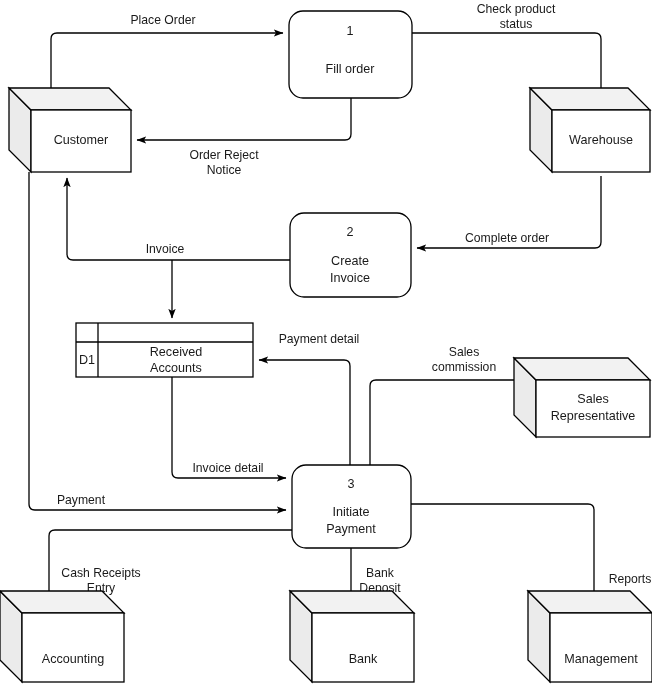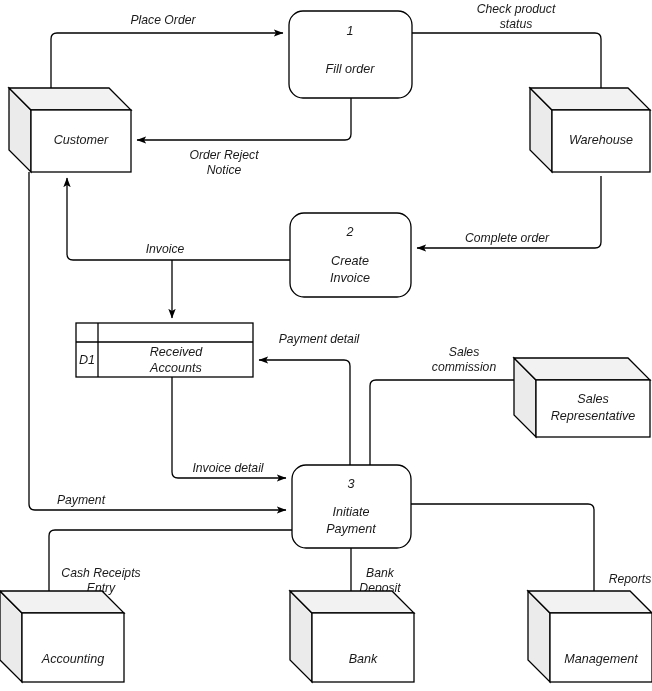--- a/index.html
+++ b/index.html
@@ -10,21 +10,20 @@
   body {
     width: 652px;
     height: 691px;
     font-family: "Liberation Sans", sans-serif;
     overflow: hidden;
   }
   #diagram-root {
     position: relative;
     width: 652px;
     height: 691px;
-    font-style: italic;
   }
   svg.dfd {
     display: block;
     width: 652px;
     height: 691px;
   }
   .edge {
     fill: none;
     stroke: #000000;
     stroke-width: 1.3;

